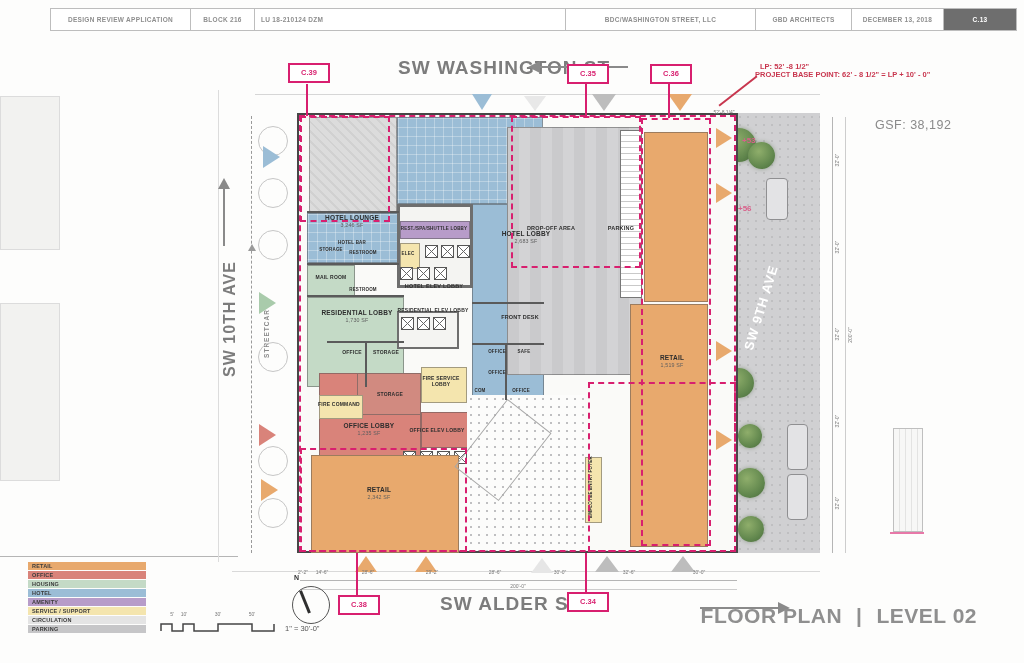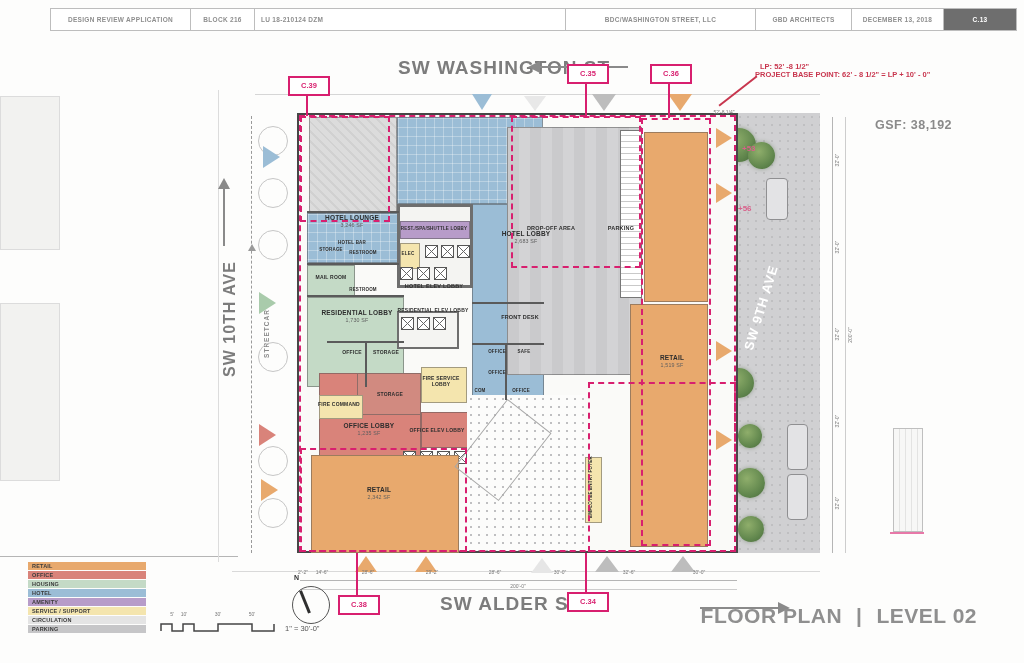--- a/index.html
+++ b/index.html
@@ -99,21 +99,21 @@
   <div class="tree-g" style="left:722px;top:128px;width:34px;height:34px"></div>
   <div class="tree-g" style="left:748px;top:142px;width:27px;height:27px"></div>
   <div class="tree-g" style="left:724px;top:368px;width:30px;height:30px"></div>
   <div class="tree-g" style="left:738px;top:424px;width:24px;height:24px"></div>
   <div class="tree-g" style="left:735px;top:468px;width:30px;height:30px"></div>
   <div class="tree-g" style="left:738px;top:516px;width:26px;height:26px"></div>
   <div class="car" style="left:766px;top:178px;width:20px;height:40px"></div>
   <div class="car" style="left:787px;top:424px;width:19px;height:44px"></div>
   <div class="car" style="left:787px;top:474px;width:19px;height:44px"></div>
   <div class="street-lbl" style="left:716px;top:300px;font-size:13px;color:#fff;transform:rotate(-73deg);transform-origin:center;width:90px;text-align:center">SW 9TH AVE</div>
-  <div class="spot" style="left:742px;top:144px">+53</div>
+  <div class="spot" style="left:742px;top:136px">+53</div>
   <div class="spot" style="left:738px;top:204px">+56</div>
 
   <div class="street-lbl" style="left:140px;top:310px;width:180px;font-size:16px;text-align:center;transform:rotate(-90deg)">SW 10TH AVE</div>
   <div class="arrow-line" style="left:223px;top:188px;width:2px;height:58px"></div>
   <div class="tri" style="left:218px;top:178px;border-left:6px solid transparent;border-right:6px solid transparent;border-bottom:11px solid #8A8A8A"></div>
   <div class="abs" style="left:251px;top:116px;height:437px;border-left:1.5px dashed #9A9A9A"></div>
   <div class="abs" style="left:236px;top:330px;color:#8A8A8A;font-size:6.5px;letter-spacing:1px;font-weight:bold;transform:rotate(-90deg);transform-origin:center;width:60px;text-align:center">STREETCAR</div>
   <div class="tri" style="left:248px;top:244px;border-left:4px solid transparent;border-right:4px solid transparent;border-bottom:7px solid #9A9A9A"></div>
 
   <div class="tree-o" style="left:258px;top:126px;width:28px;height:28px"></div>
@@ -226,37 +226,37 @@
     <span>RETAIL</span><span class="sf">1,519 SF</span></div>
   <div class="lbl t45 vert" style="left:591px;top:487px">EMPLOYEE ENTRY FOYER</div>
 
   <div class="dash" style="left:299px;top:115px;width:437px;height:437px"></div>
   <div class="dash" style="left:300px;top:116px;width:90px;height:106px"></div>
   <div class="dash" style="left:511px;top:116px;width:130px;height:152px"></div>
   <div class="dash" style="left:641px;top:118px;width:70px;height:428px"></div>
   <div class="dash" style="left:300px;top:448px;width:167px;height:104px"></div>
   <div class="dash" style="left:588px;top:382px;width:148px;height:170px"></div>
 
-  <div class="callout" style="left:288px;top:76px">C.39</div>
+  <div class="callout" style="left:288px;top:63px">C.39</div>
   <div class="leader" style="left:306px;top:84px;height:32px"></div>
   <div class="callout" style="left:567px;top:64px">C.35</div>
   <div class="leader" style="left:585px;top:81px;height:35px"></div>
   <div class="callout" style="left:650px;top:64px">C.36</div>
   <div class="leader" style="left:668px;top:81px;height:37px"></div>
   <div class="callout" style="left:338px;top:595px">C.38</div>
   <div class="leader" style="left:356px;top:553px;height:42px"></div>
   <div class="callout" style="left:567px;top:592px">C.34</div>
   <div class="leader" style="left:585px;top:553px;height:39px"></div>
 
   <div class="red" style="left:760px;top:62px">LP: 52' -8 1/2"</div>
   <div class="red" style="left:755px;top:70px">PROJECT BASE POINT: 62' - 8 1/2" = LP + 10' - 0"</div>
   <div class="abs" style="left:714px;top:90px;width:48px;height:2px;background:#C8364E;transform:rotate(-38deg)"></div>
   <div class="dimtxt" style="left:724px;top:112px">52'-8 1/4"</div>
 
-  <div class="abs" style="left:875px;top:118px;font-size:12.5px;color:#8A8A8A;font-weight:bold;letter-spacing:.5px">GSF:  38,192</div>
+  <div class="abs" style="left:875px;top:118px;font-size:12.5px;color:#8A8A8A;font-weight:normal;letter-spacing:.5px">GSF:  38,192</div>
 
   <div class="tri" style="left:472px;top:94px;border-left:10px solid transparent;border-right:10px solid transparent;border-top:16px solid #9BBDD6"></div>
   <div class="tri" style="left:524px;top:96px;border-left:11px solid transparent;border-right:11px solid transparent;border-top:15px solid #E8E8E8"></div>
   <div class="tri" style="left:592px;top:94px;border-left:12px solid transparent;border-right:12px solid transparent;border-top:17px solid #BDBDBD"></div>
   <div class="tri" style="left:668px;top:94px;border-left:12px solid transparent;border-right:12px solid transparent;border-top:17px solid #E8A96D"></div>
 
   <div class="tri" style="left:263px;top:146px;border-top:11px solid transparent;border-bottom:11px solid transparent;border-left:17px solid #9BBDD6"></div>
   <div class="tri" style="left:259px;top:292px;border-top:11px solid transparent;border-bottom:11px solid transparent;border-left:17px solid #A9CBAB"></div>
   <div class="tri" style="left:259px;top:424px;border-top:11px solid transparent;border-bottom:11px solid transparent;border-left:17px solid #D9837A"></div>
   <div class="tri" style="left:261px;top:479px;border-top:11px solid transparent;border-bottom:11px solid transparent;border-left:17px solid #E8A96D"></div>

